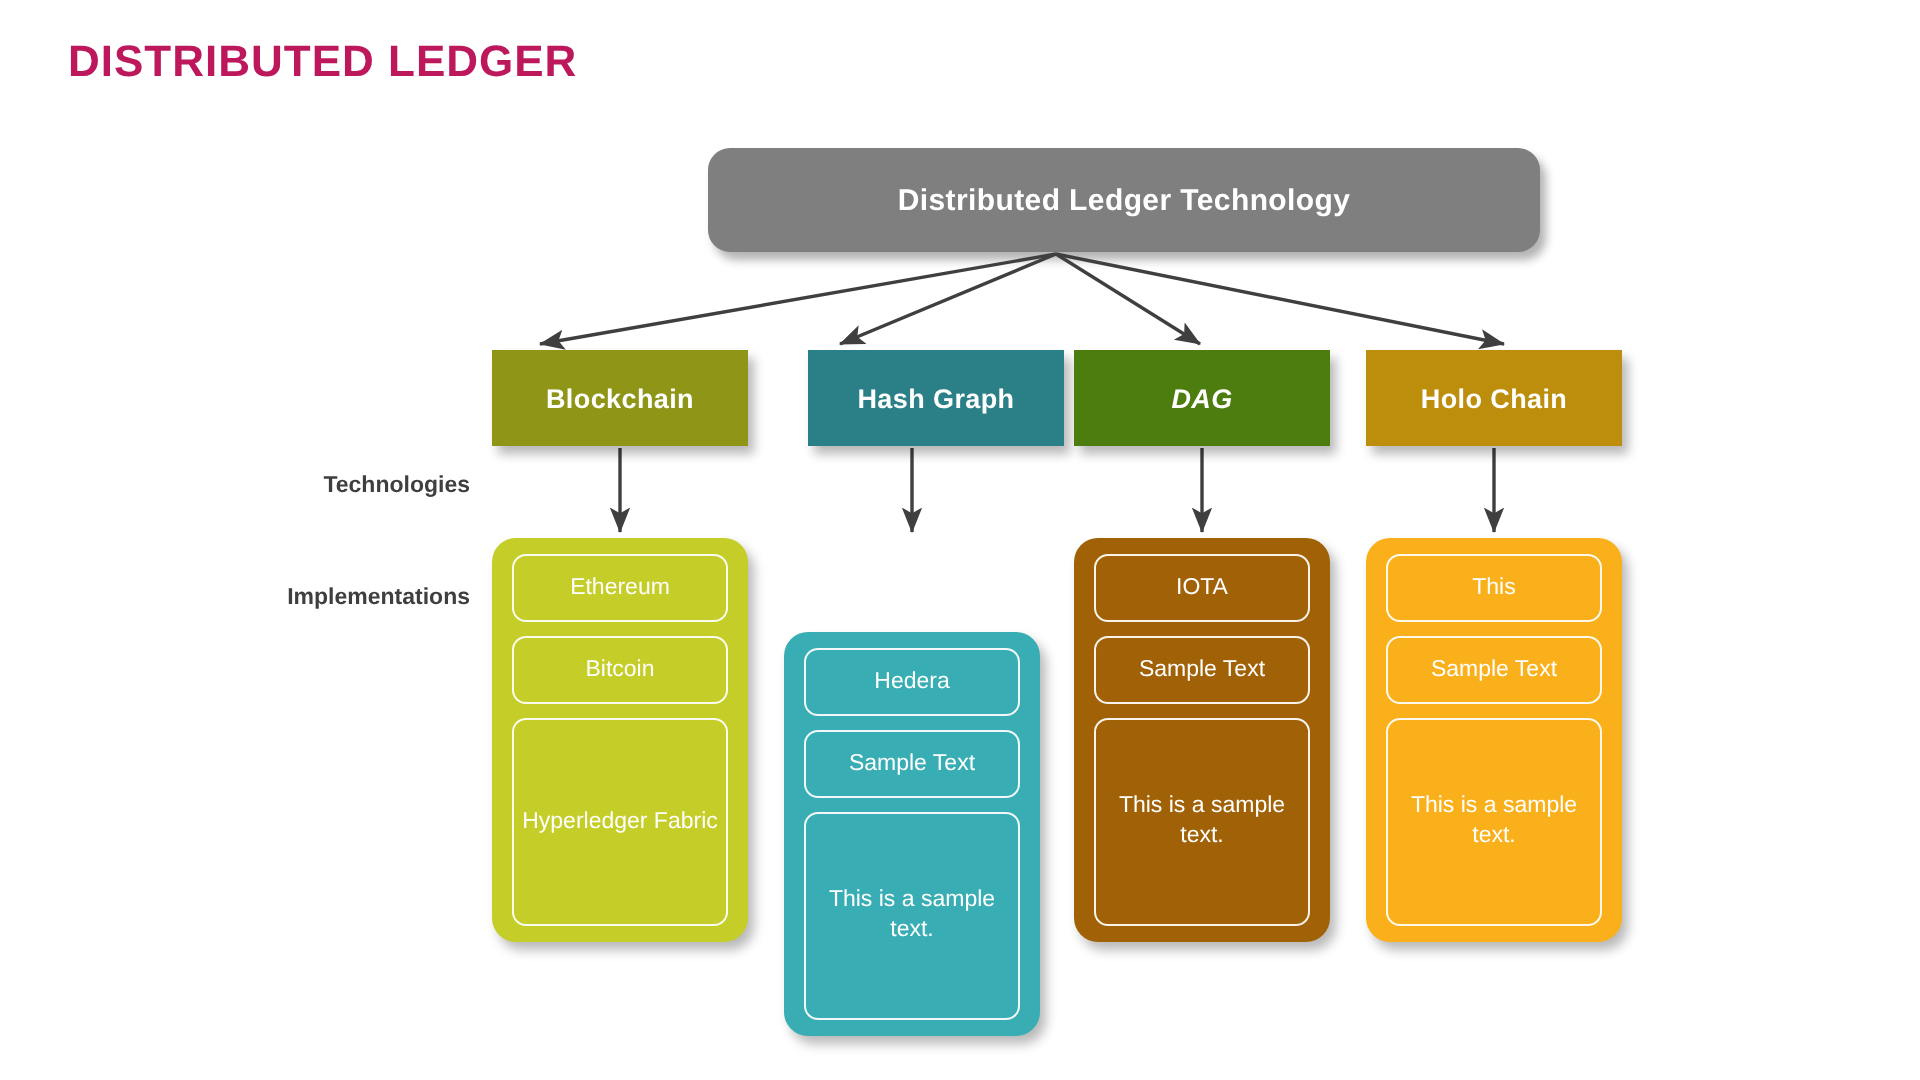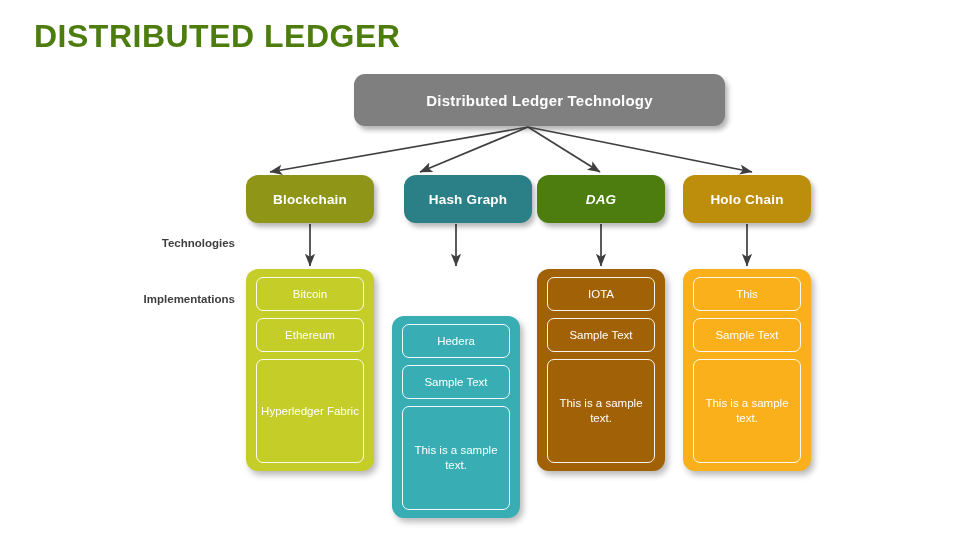--- a/index.html
+++ b/index.html
@@ -17,45 +17,45 @@
     width: 960px;
     height: 540px;
     background: #ffffff;
   }
 
   
   #page-title {
     position: absolute;
     left: 34px;
     top: 18px;
-    font-size: 32px;
+    font-size: 22px;
     font-weight: bold;
     letter-spacing: 0.5px;
-    color: #4d7c0f;
+    color: #be185d;
     white-space: nowrap;
   }
 
   
   .row-label {
     position: absolute;
     font-size: 11.5px;
     font-weight: bold;
     color: #3f3f3f;
     text-align: right;
     white-space: nowrap;
   }
   #label-technologies   { left: 65px;  top: 189px; width: 170px; margin-top: 48px; }
   #label-implementations{ left: 55px;  top: 293px; width: 180px; }
 
   
   #root-node {
     position: absolute;
     left: 354px;
     top: 74px;
-    width: 371px;
+    width: 416px;
     height: 52px;
     background: #7f7f7f;
     border-radius: 11px;
     box-shadow: 3px 4px 5px rgba(0,0,0,0.30);
     display: flex;
     align-items: center;
     justify-content: center;
   }
   #root-node-label {
     color: #ffffff;
@@ -70,21 +70,21 @@
     left: 0; top: 0;
     width: 960px; height: 540px;
     pointer-events: none;
   }
 
   
   .tech-box {
     position: absolute;
     top: 175px;
     height: 48px;
-    border-radius: 12px;
+    border-radius: 0;
     box-shadow: 3px 4px 5px rgba(0,0,0,0.28);
     display: flex;
     align-items: center;
     justify-content: center;
   }
   .tech-label {
     color: #ffffff;
     font-size: 13.5px;
     font-weight: bold;
     letter-spacing: 0.2px;
@@ -161,22 +161,22 @@
       </div>
       <div class="tech-box" style="left: 537px; width: 128px; background: #4d7c0f; font-style: italic;">
         <span class="tech-label">DAG</span>
       </div>
       <div class="tech-box" style="left: 683px; width: 128px; background: rgb(188, 142, 12);">
         <span class="tech-label">Holo Chain</span>
       </div>
     </div>
   <div id="impl-row">
       <div class="impl-panel" style="left: 246px; width: 128px; background: rgb(197, 205, 40);">
+        <div class="impl-item h-small">Ethereum</div>
         <div class="impl-item h-small">Bitcoin</div>
-        <div class="impl-item h-small">Ethereum</div>
         <div class="impl-item h-large">Hyperledger Fabric</div>
       </div>
       <div class="impl-panel" style="left: 392px; width: 128px; background: rgb(56, 174, 180); margin-top: 47px;">
         <div class="impl-item h-small">Hedera</div>
         <div class="impl-item h-small">Sample Text</div>
         <div class="impl-item h-large">This is a sample text.</div>
       </div>
       <div class="impl-panel" style="left: 537px; width: 128px; background: #a16207;">
         <div class="impl-item h-small">IOTA</div>
         <div class="impl-item h-small">Sample Text</div>

